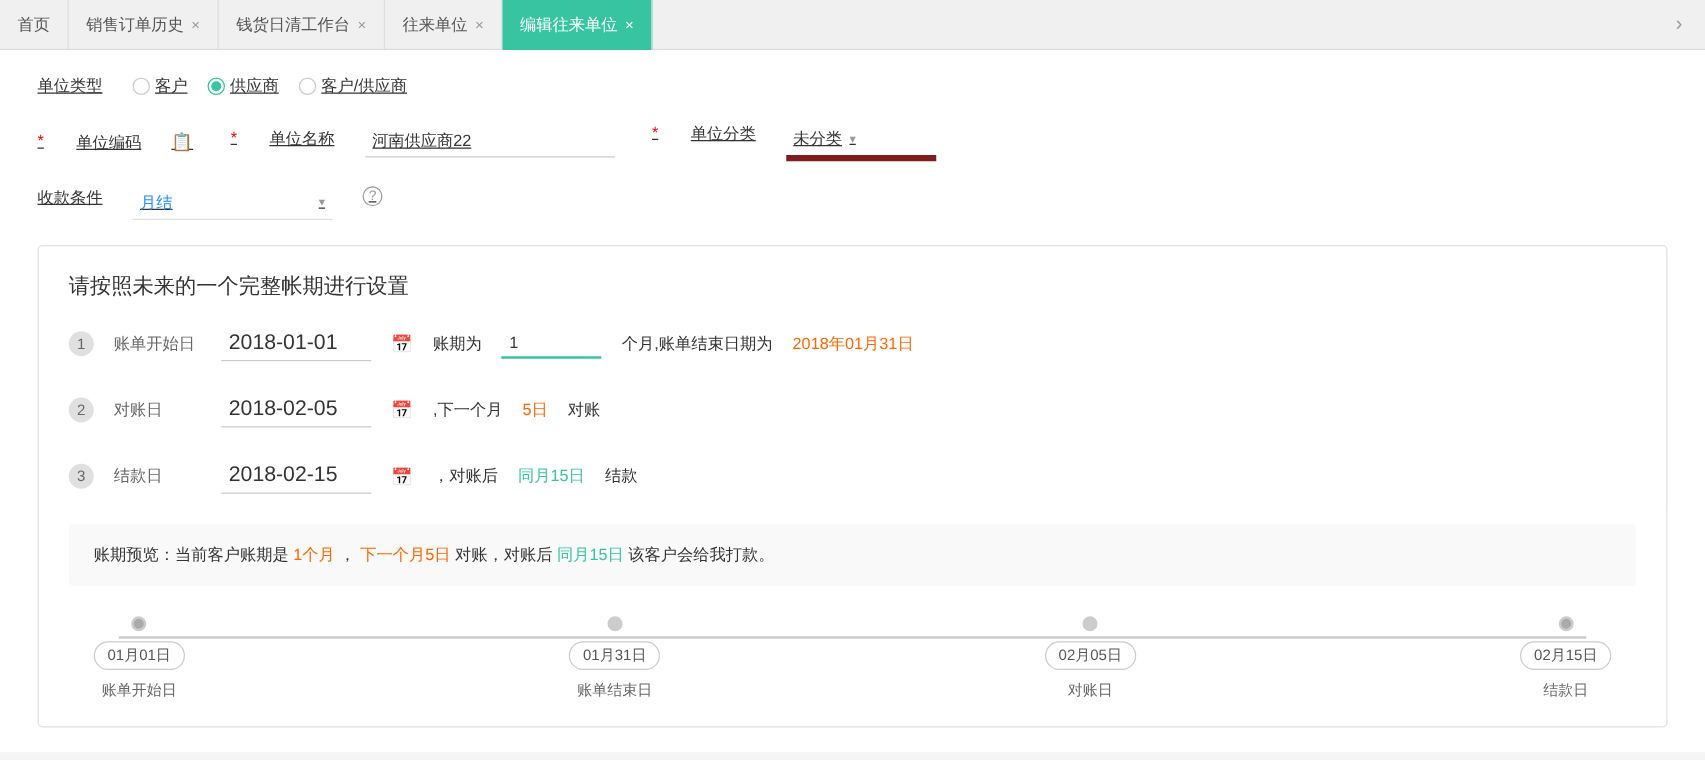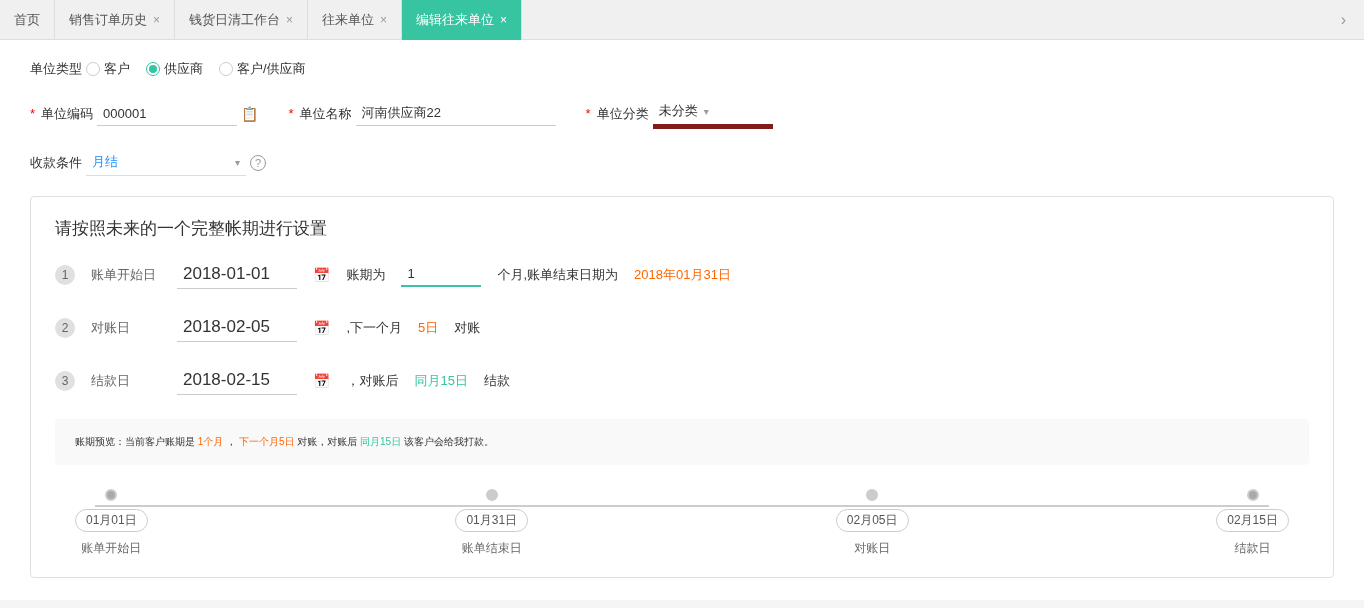--- a/index.html
+++ b/index.html
@@ -54,22 +54,22 @@
 
     
     .form-row {
       display: flex;
       align-items: center;
       margin-bottom: 20px;
       gap: 30px;
     }
     .form-item {
       display: flex;
-      align-items: center;
-      gap: 4px;
+      gap: 24px;
+      text-decoration: underline;
     }
     .form-label {
       color: #333;
       white-space: nowrap;
     }
     .required-star {
       color: #f00;
       margin-right: 2px;
     }
 
@@ -224,21 +224,21 @@
     .orange-text { color: #ff6600; }
     .blue-text { color: #1e90ff; }
     .teal-text { color: #36c5a0; }
 
     
     .preview-box {
       background: #f9f9f9;
       border-radius: 4px;
       padding: 16px 20px;
       margin-top: 16px;
-      font-size: 10px;
+      font-size: 13px;
       color: #333;
     }
 
     
     .timeline-wrap {
       margin-top: 24px;
       padding: 0 20px;
       position: relative;
     }
     .timeline-line {
@@ -331,21 +331,20 @@
           <span>客户/供应商</span>
         </div>
       </div>
     </div>
   </div>
 
   <div class="form-row">
     <div class="form-item">
       <span class="required-star">*</span>
       <span class="form-label">单位编码</span>
-      <input type="text" class="text-input" value="000001" style="">
       <span class="cal-icon">📋</span>
     </div>
     <div class="form-item">
       <span class="required-star">*</span>
       <span class="form-label">单位名称</span>
       <input type="text" class="text-input wide" value="河南供应商22" style="">
     </div>
     <div class="form-item">
       <span class="required-star">*</span>
       <span class="form-label">单位分类</span>

